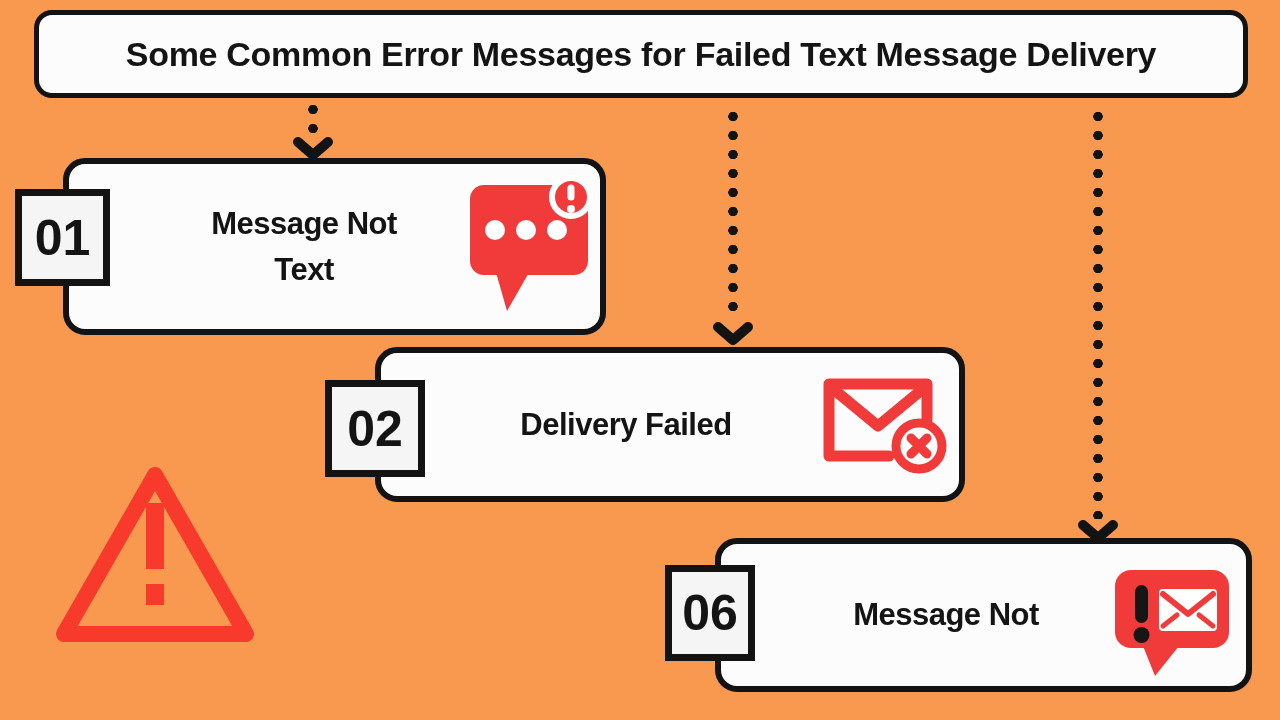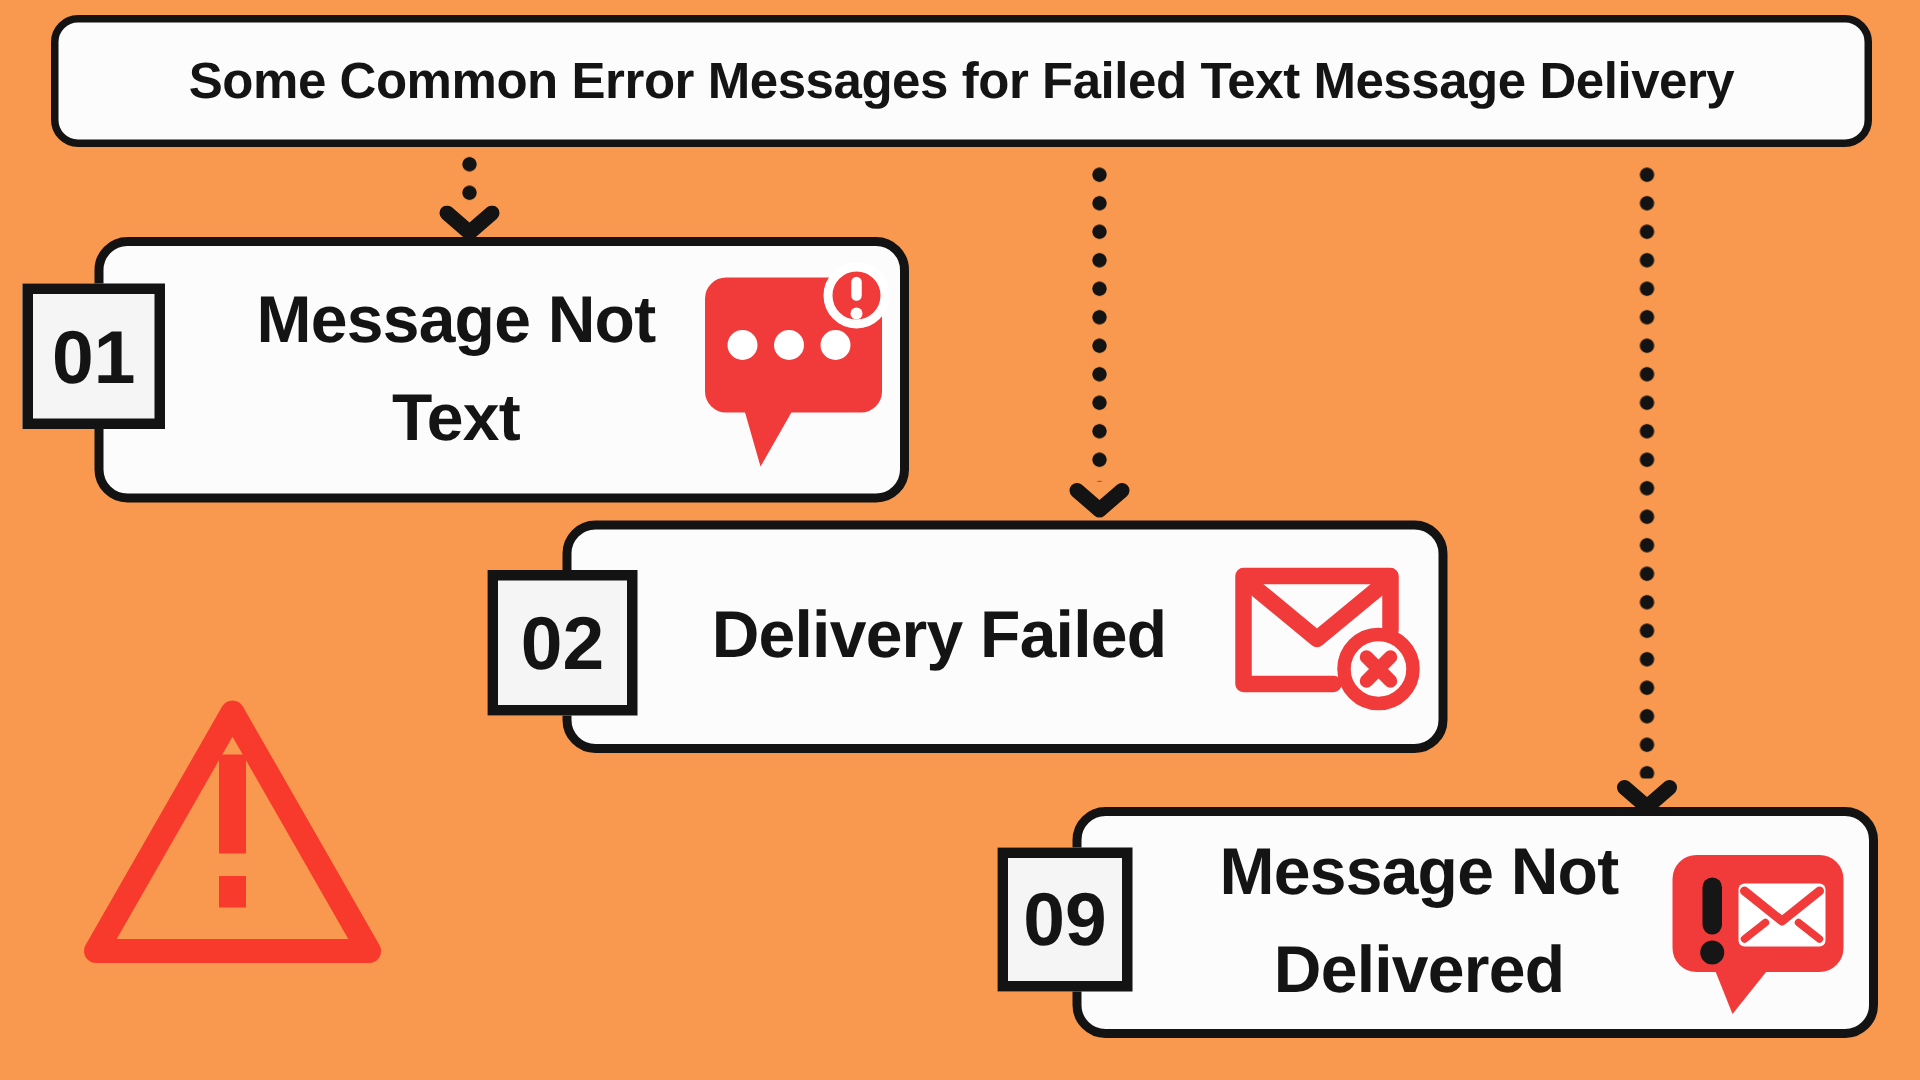--- a/index.html
+++ b/index.html
@@ -82,21 +82,21 @@
     color: var(--text-black);
   }
   .card-1 .num { left: -54px; top: 25px; width: 95px;  height: 97px; }
   .card-2 .num { left: -56px; top: 27px; width: 100px; height: 97px; }
   .card-3 .num { left: -56px; top: 21px; width: 90px;  height: 96px; }
 
   .label {
     position: absolute; top: 0; height: 100%;
     display: flex; flex-direction: column; justify-content: center;
     text-align: center;
-    font-size: 44px; font-weight: 800; line-height: 1.47;
+    font-size: 31px; font-weight: 800; line-height: 1.47;
     letter-spacing: -0.5px;
     color: var(--text-black);
   }
   .card-1 .label { left: 55px; width: 360px; }
   .card-2 .label { left: 65px; width: 360px; }
   .card-3 .label { left: 55px; width: 340px; }
 
   .icon { position: absolute; }
   .icon-1 { left: 396px; top: 7px;  width: 130px; height: 145px; }
   .icon-2 { left: 434px; top: 19px; width: 135px; height: 105px; }
@@ -162,25 +162,24 @@
     <svg class="icon icon-2" viewBox="0 0 135 105">
       <path d="M112 48 V12 H14 V84 H74" fill="none" stroke="var(--accent-red)" stroke-width="11" stroke-linecap="round" stroke-linejoin="round"></path>
       <path d="M17 16 L63 54 L109 16" fill="none" stroke="var(--accent-red)" stroke-width="11" stroke-linecap="round" stroke-linejoin="round"></path>
       <circle cx="104" cy="74" r="23" fill="var(--card-fill)" stroke="var(--accent-red)" stroke-width="9"></circle>
       <path d="M96 66 L112 82 M112 66 L96 82" fill="none" stroke="var(--accent-red)" stroke-width="9" stroke-linecap="round"></path>
     </svg>
   </section>
 
   <section class="card card-3">
     <div class="num">
-      <span>09</span>
+      <span>06</span>
     </div>
     <div class="label">
       <span>Message Not</span>
-      <span>Delivered</span>
     </div>
     <svg class="icon icon-3" viewBox="0 0 125 112">
       <rect x="2" y="2" width="114" height="78" rx="16" fill="var(--accent-red)"></rect>
       <path d="M30 78 L42 108 L66 78 Z" fill="var(--accent-red)"></path>
       <rect x="22" y="17" width="13" height="38" rx="6.5" fill="#161616"></rect>
       <circle cx="28.5" cy="67" r="8" fill="#161616"></circle>
       <rect x="46" y="21" width="58" height="42" rx="4" fill="#ffffff"></rect>
       <path d="M50 26 L75 46 L100 26" fill="none" stroke="var(--accent-red)" stroke-width="6" stroke-linecap="round" stroke-linejoin="round"></path>
       <path d="M50 58 L64 47" fill="none" stroke="var(--accent-red)" stroke-width="5" stroke-linecap="round"></path>
       <path d="M86 47 L100 58" fill="none" stroke="var(--accent-red)" stroke-width="5" stroke-linecap="round"></path>

